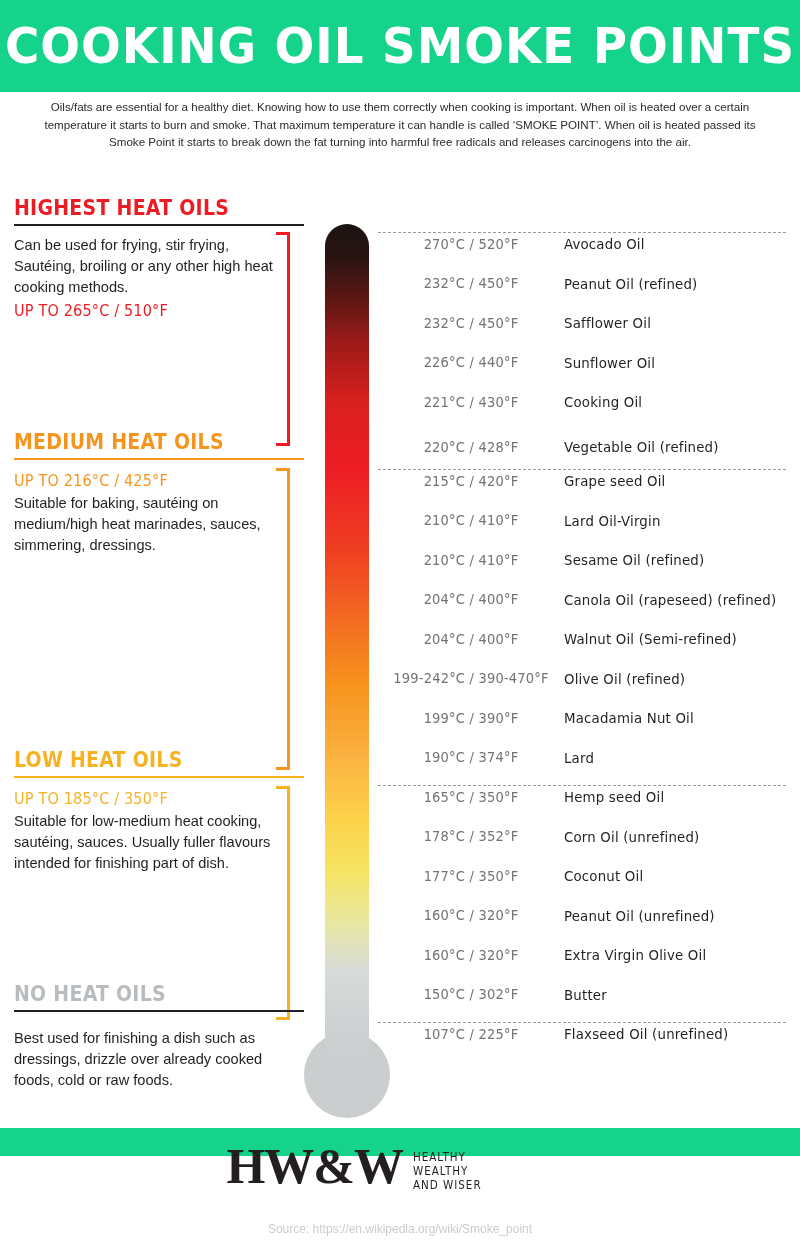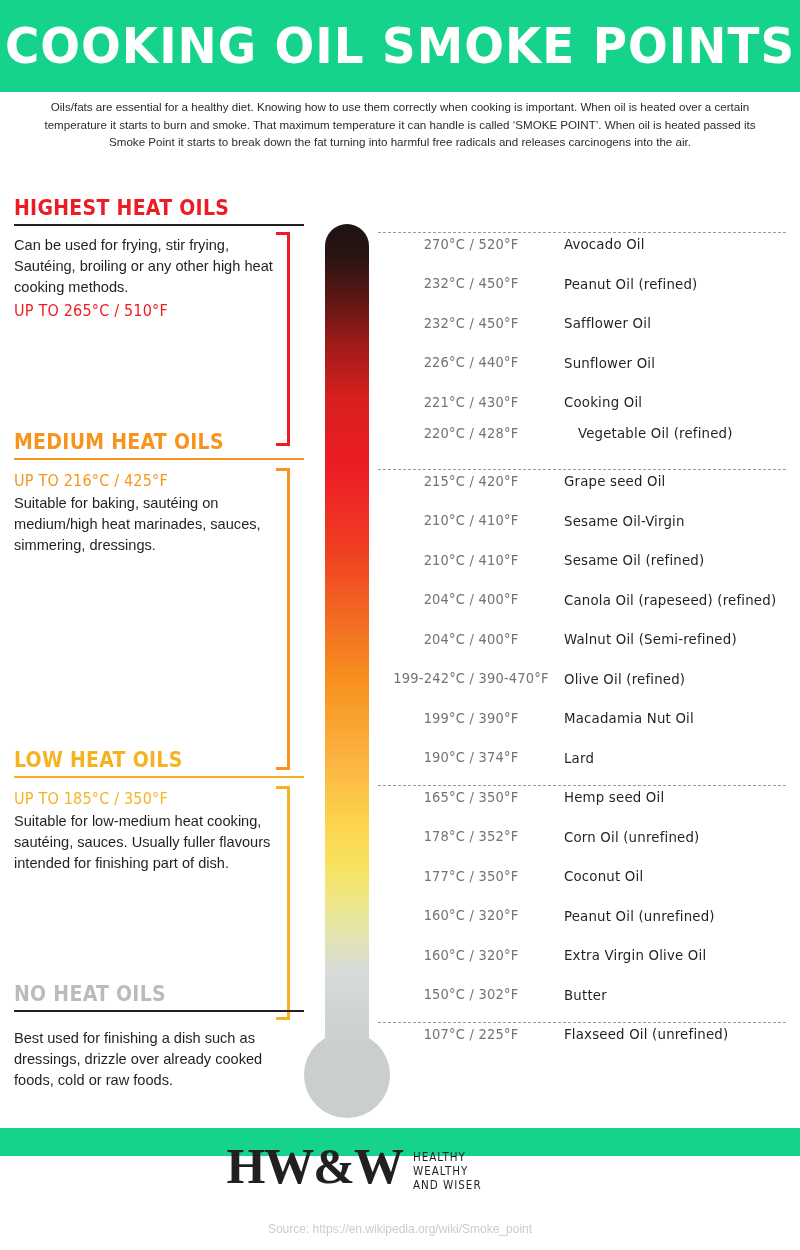--- a/index.html
+++ b/index.html
@@ -270,32 +270,32 @@
       <span class="oil">Safflower Oil</span>
     </div>
   <div class="row" style="top:118.5px;">
       <span class="temp">226°C / 440°F</span>
       <span class="oil">Sunflower Oil</span>
     </div>
   <div class="row" style="top:158px;">
       <span class="temp">221°C / 430°F</span>
       <span class="oil">Cooking Oil</span>
     </div>
-  <div class="row" style="top:189px;gap:14px;">
+  <div class="row" style="top:203px;">
       <span class="temp">220°C / 428°F</span>
       <span class="oil">Vegetable Oil (refined)</span>
     </div>
 
   <div class="row" style="top:237px;">
       <span class="temp">215°C / 420°F</span>
       <span class="oil">Grape seed Oil</span>
     </div>
   <div class="row" style="top:276.5px;">
       <span class="temp">210°C / 410°F</span>
-      <span class="oil">Sesame Oil-Virgin</span>
+      <span class="oil">Lard Oil-Virgin</span>
     </div>
   <div class="row" style="top:316px;">
       <span class="temp">210°C / 410°F</span>
       <span class="oil">Sesame Oil (refined)</span>
     </div>
   <div class="row" style="top:355.5px;">
       <span class="temp">204°C / 400°F</span>
       <span class="oil">Canola Oil (rapeseed) (refined)</span>
     </div>
   <div class="row" style="top:395px;">

